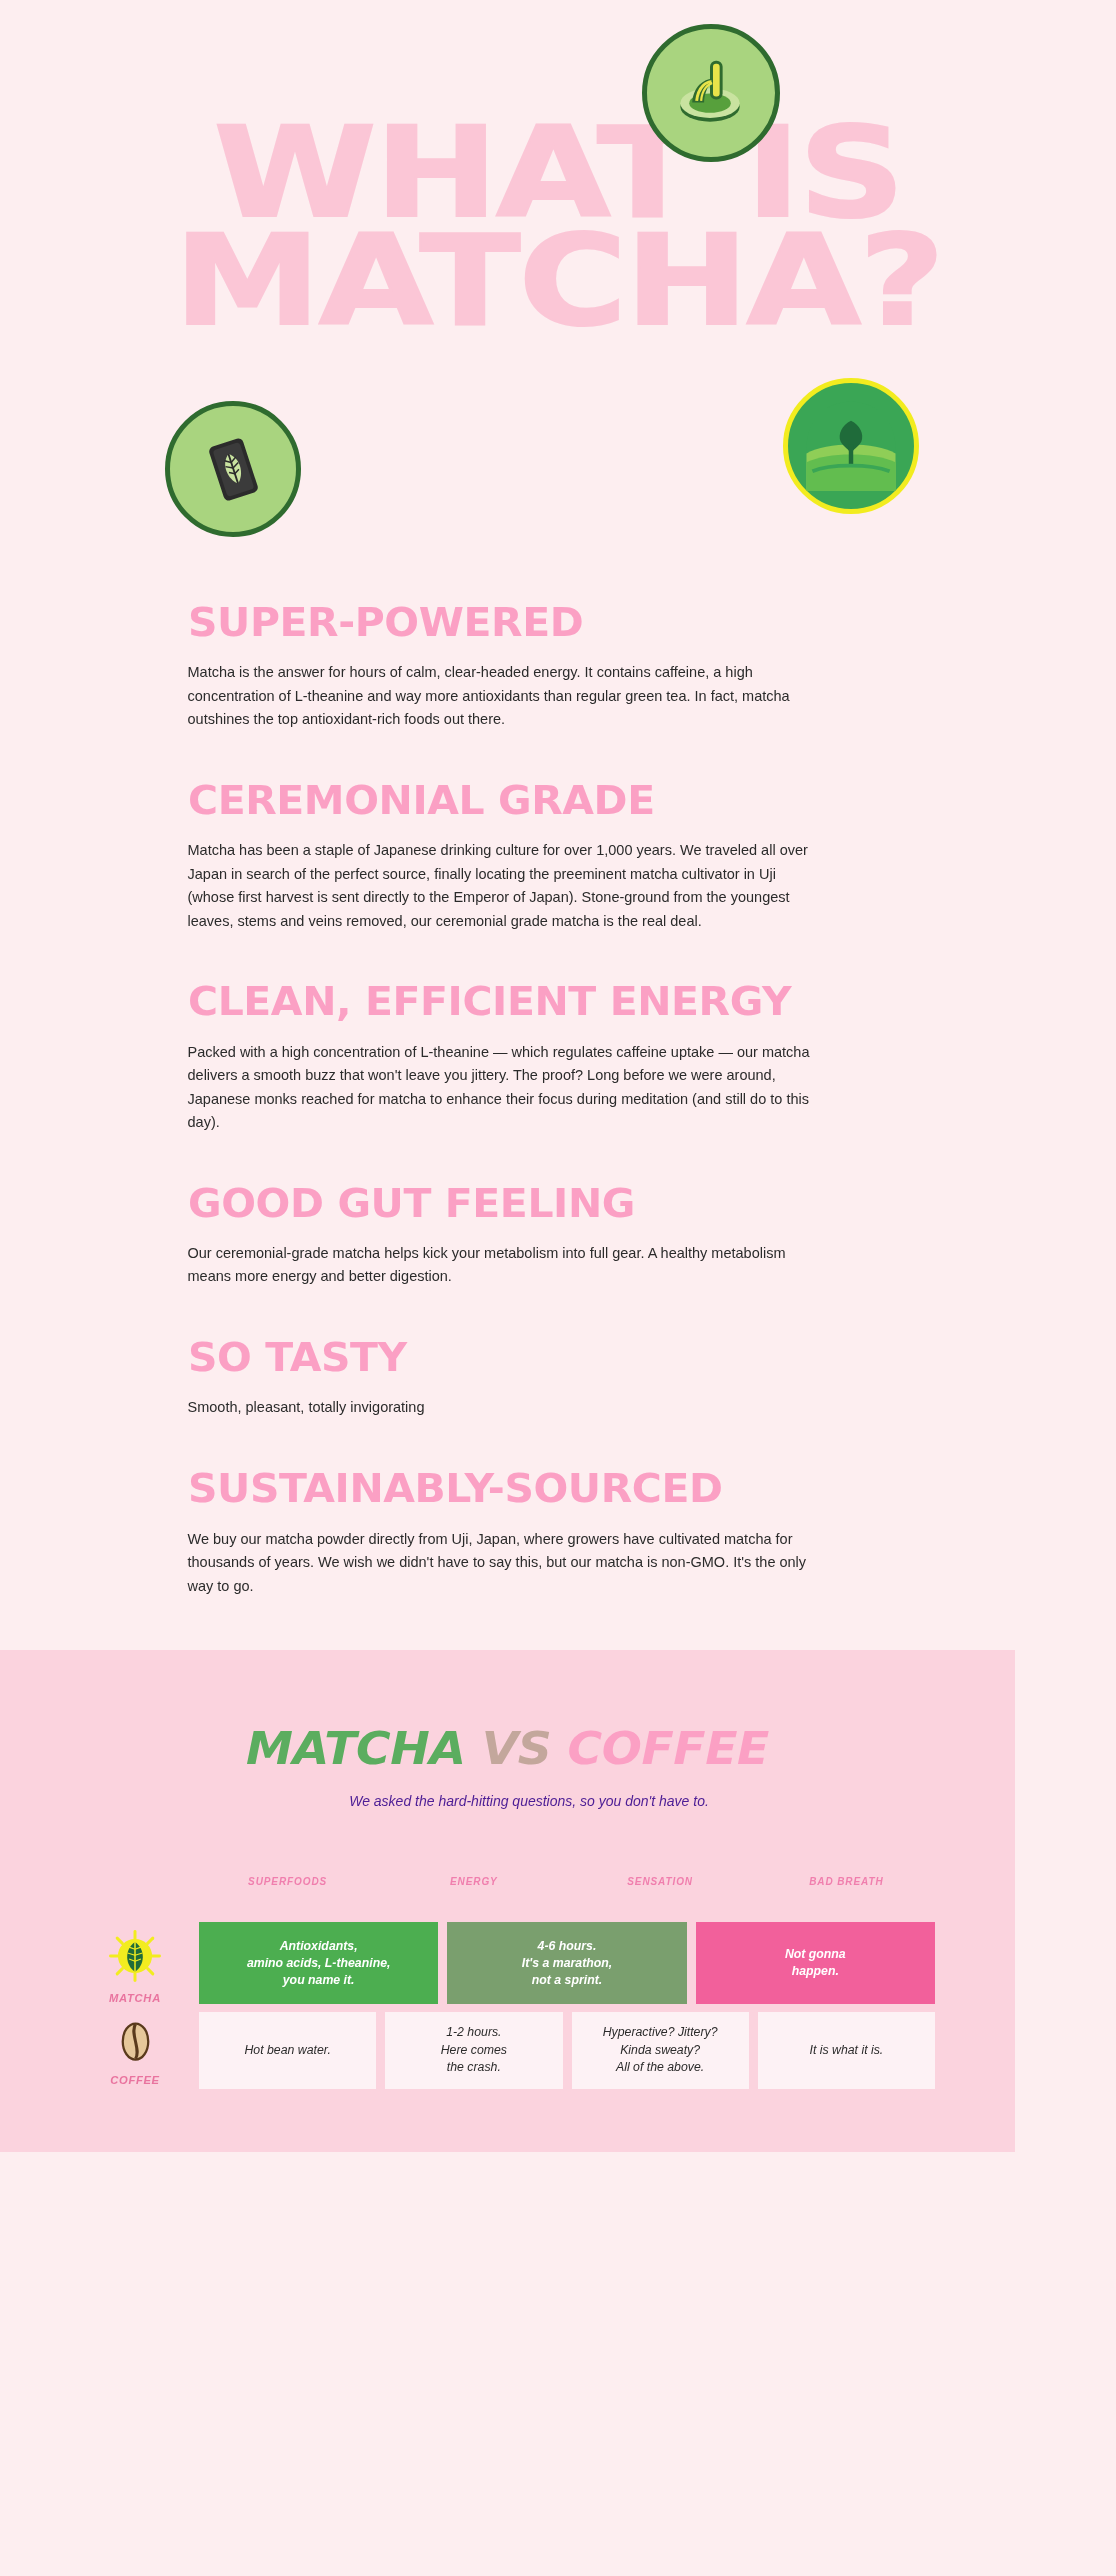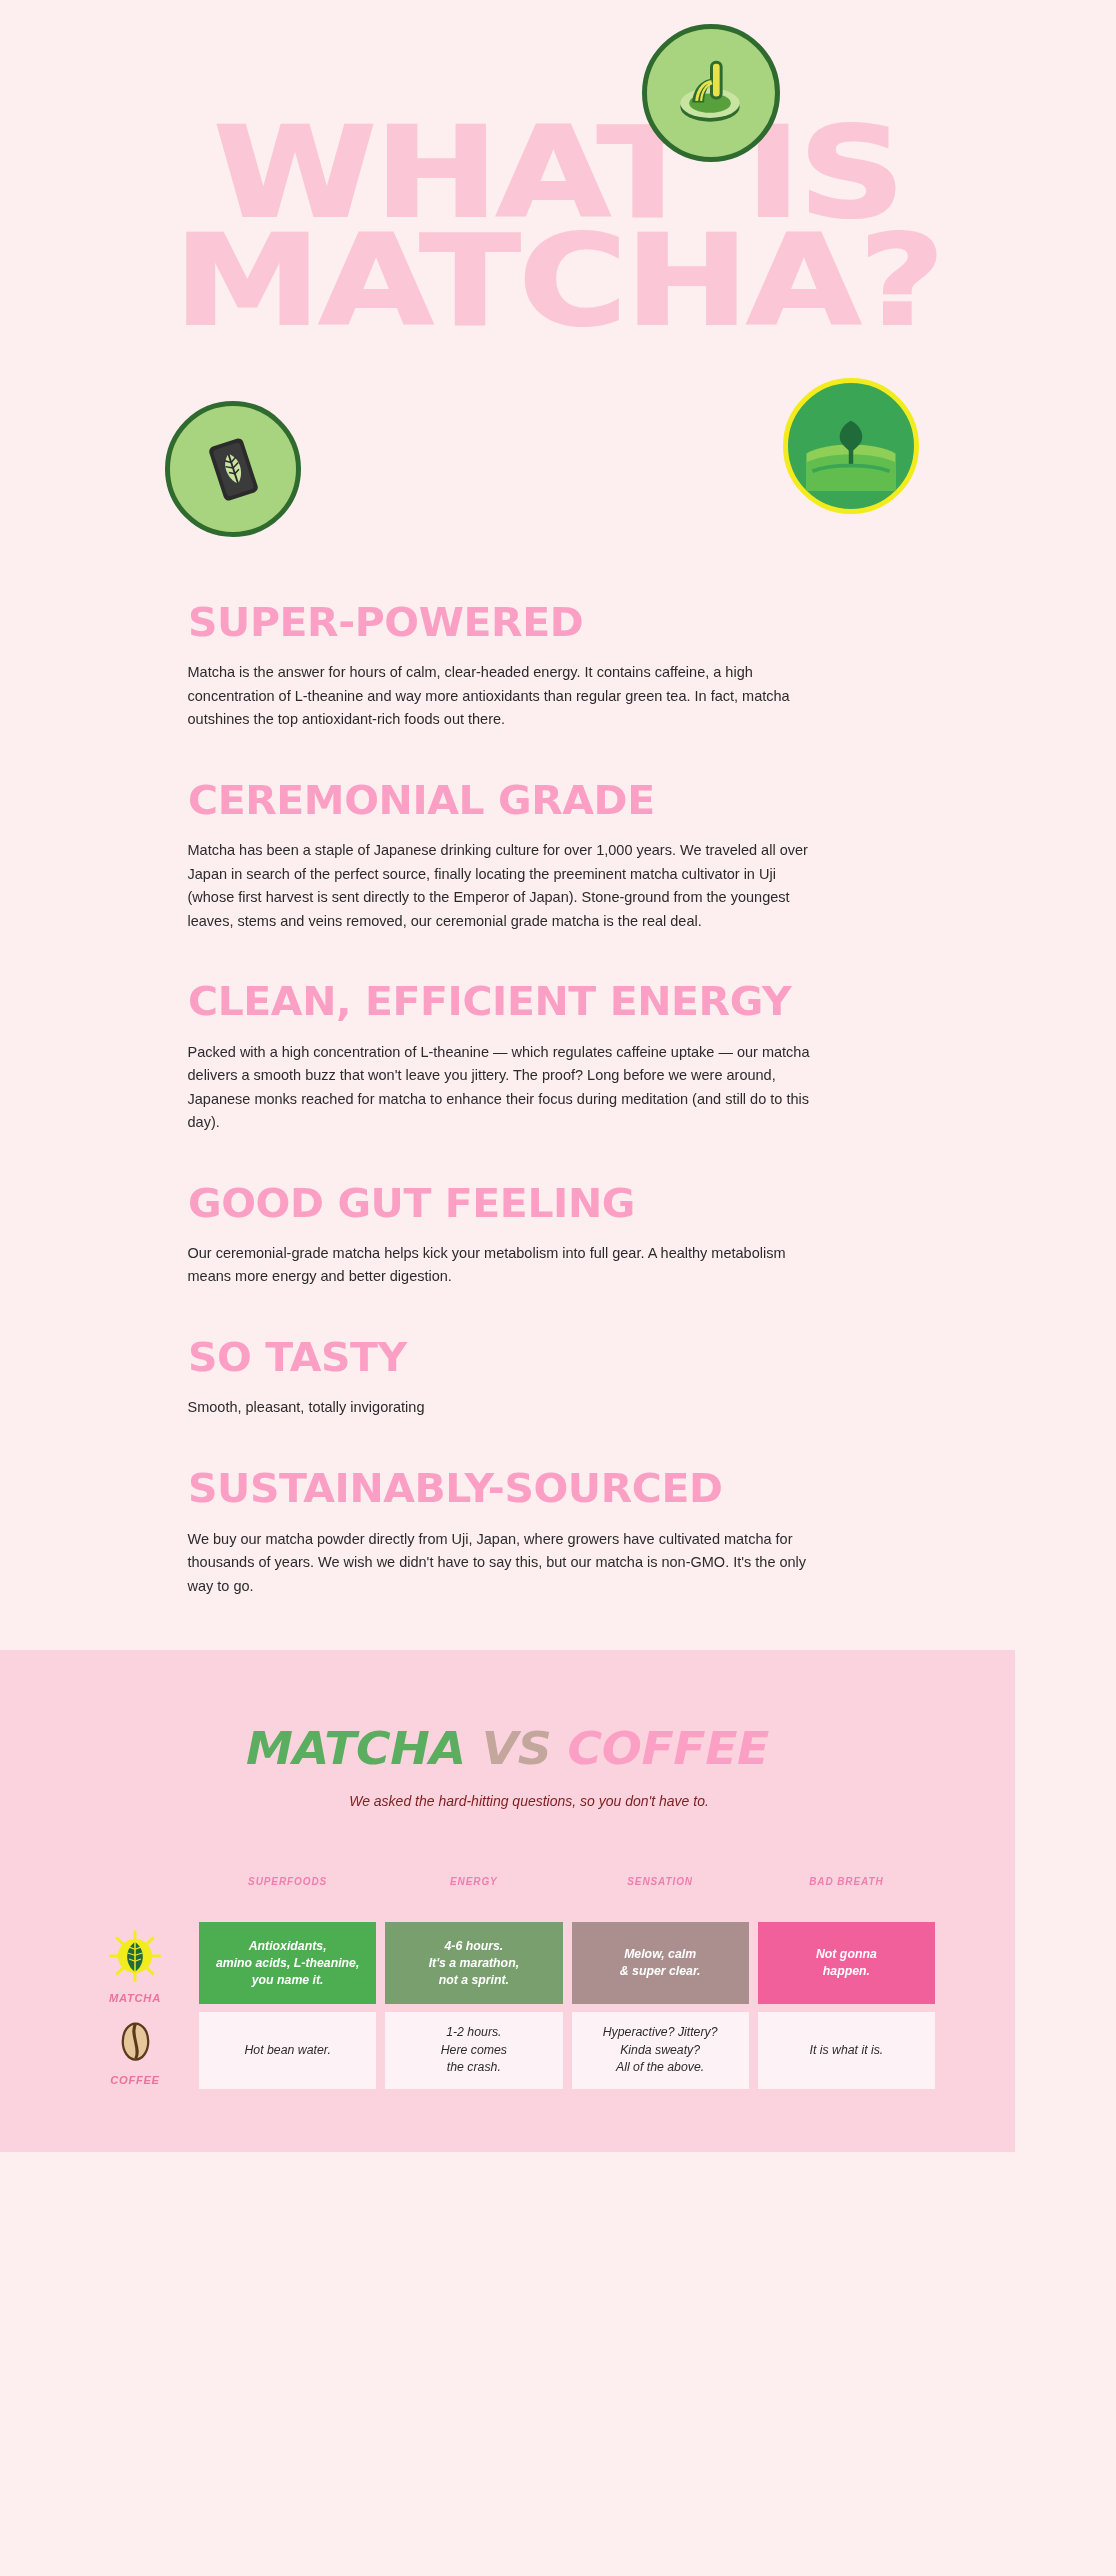--- a/index.html
+++ b/index.html
@@ -118,21 +118,21 @@
     letter-spacing: -0.4px;
     transform: scaleX(1.05);
     margin-bottom: 22.3px;
   }
   .compare-title .w1 { color: #5bad5f; }
   .compare-title .w2 { color: #c3a79c; }
   .compare-title .w3 { color: #fba0c4; }
   .compare-sub {
     text-align: center;
     font-size: 14px;
-    color: #7f1d1d;
+    color: #4c1d95;
     margin-bottom: 36px;
     margin-left: 43px;
   }
   .table {
     width: 864px;
     margin: 0 auto;
   }
   .trow {
     display: flex;
     align-items: stretch;
@@ -310,22 +310,20 @@
             </svg>
           </span>
           <span class="lbl">MATCHA</span>
         </div>
         <div class="tcell mc1" style="white-space:pre-line">Antioxidants,
 amino acids, L-theanine,
 you name it.</div>
         <div class="tcell mc2" style="white-space:pre-line">4-6 hours.
 It's a marathon,
 not a sprint.</div>
-        <div class="tcell mc3" style="white-space:pre-line">Melow, calm
-&amp; super clear.</div>
         <div class="tcell mc4" style="white-space:pre-line">Not gonna
 happen.</div>
       </div>
 
       <div class="trow coffee-row" style="margin-top:7.4px">
         <div class="rowlabel">
           <span>
             <svg width="45" height="45" viewBox="0 0 60 60">
               <ellipse cx="30" cy="30" rx="17" ry="24" fill="#e6c79a"></ellipse>
               <ellipse cx="30" cy="30" rx="17" ry="24" fill="none" stroke="#5a3a1c" stroke-width="3"></ellipse>

